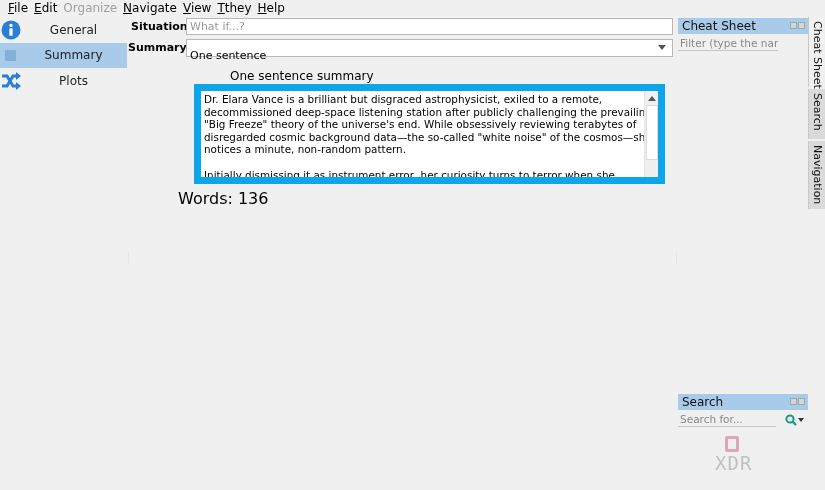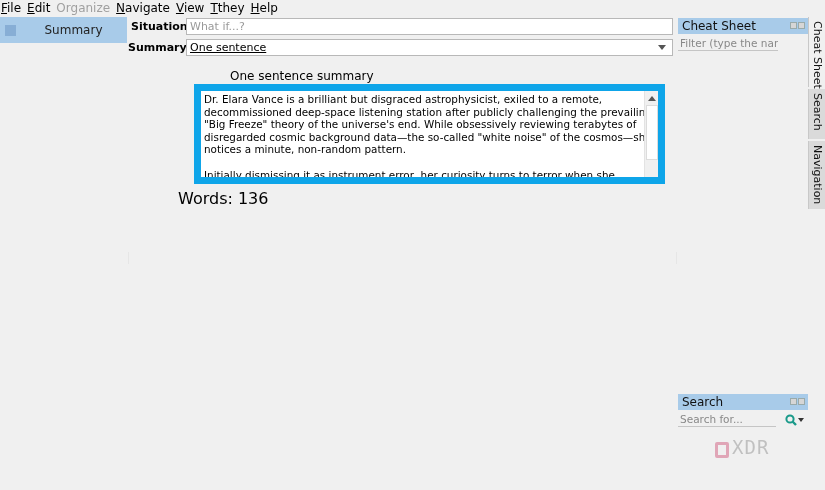--- a/index.html
+++ b/index.html
@@ -11,21 +11,21 @@
     color: #000;
     position: relative;
   }
   .menubar {
     position: absolute; left: 0; top: 0; width: 825px; height: 17px;
     display: flex; align-items: center; background: #f0f0f0;
   }
   .menubar .menu-item {
     padding: 0 3px; font-size: 12px; line-height: 17px; cursor: default;
   }
-  .menubar .menu-item:first-child { padding-left: 1px; }
+  .menubar .menu-item:first-child { padding-left: 8px; }
   .menubar .menu-item.disabled { color: #a0a0a0; }
   .menubar .menu-item .u { text-decoration: underline; }
 
   
   .sidebar {
     position: absolute; left: 0; top: 17px; width: 127px; height: 180px;
   }
   .nav-item {
     position: relative; height: 25.5px; display: flex; align-items: center;
     cursor: pointer;
@@ -47,22 +47,22 @@
   .situation-input {
     position: absolute; left: 186px; top: 18px; width: 487px; height: 17px;
     background: #fff; border: 1px solid #b8b8b8; padding: 0 3px;
     font-size: 11px; line-height: 15px; color: #000;
     font-family: "DejaVu Sans", "Liberation Sans", sans-serif;
     outline: none;
   }
   .situation-input::placeholder { color: #9a9a9a; }
   .summary-select {
     position: absolute; left: 186px; top: 39px; width: 487px; height: 17px;
-    background: #fff; border: 1px solid #b8b8b8; padding: 0 3px;
-    font-size: 11px; line-height: 15px; cursor: pointer; text-decoration: underline;
+    background: #fff; border: 1px solid #b8b8b8; padding: 8px 3px;
+    font-size: 11px; line-height: 15px; cursor: pointer;
   }
   .summary-select .arrow {
     position: absolute; right: 6px; top: 5px; width: 0; height: 0;
     border-left: 4px solid transparent; border-right: 4px solid transparent;
     border-top: 5px solid #555;
   }
   .section-title {
     position: absolute; left: 194px; top: 69px; font-size: 12px; margin-left: 36px;
   }
   .textarea-box {
@@ -127,22 +127,23 @@
   .search-tool {
     position: absolute; left: 785px; top: 414px; display: flex; align-items: center;
   }
   .search-tool .drop {
     width: 0; height: 0; margin-left: 1px;
     border-left: 3px solid transparent; border-right: 3px solid transparent;
     border-top: 4px solid #333;
   }
 
   .watermark {
-    position: absolute; left: 715px; top: 436px; display: flex; align-items: flex-end;
+    position: absolute; left: 715px; top: 436px; display: flex; align-items: center;
     opacity: 0.55;
+    flex-direction: column;
   }
   .watermark .mark {
     width: 14px; height: 16px; border: 3px solid #d46a8a; border-radius: 2px;
     position: relative; margin-right: 3px;
   }
   .watermark .txt {
     font-family: "DejaVu Sans Mono", "Liberation Mono", monospace;
     font-size: 19px; color: #9a9a9a; letter-spacing: 1px;
   }
   .faint-line {
@@ -156,27 +157,48 @@
   <div class="menu-item"><span class="u">F</span><span>ile</span></div>
   <div class="menu-item"><span class="u">E</span><span>dit</span></div>
   <div class="menu-item disabled"><span>Organize</span></div>
   <div class="menu-item"><span class="u">N</span><span>avigate</span></div>
   <div class="menu-item"><span class="u">V</span><span>iew</span></div>
   <div class="menu-item"><span class="u">T</span><span>they</span></div>
   <div class="menu-item"><span class="u">H</span><span>elp</span></div>
 </div>
 
 <div class="sidebar">
+  <div class="nav-item">
+    <span class="icon">
+      <svg width="20" height="20" viewBox="0 0 20 20">
+          <circle cx="10" cy="10" r="9.5" fill="#2a7fd4"></circle>
+          <circle cx="10" cy="5.5" r="1.7" fill="#fff"></circle>
+          <rect x="8.4" y="8.3" width="3.2" height="7.5" rx="0.6" fill="#fff"></rect>
+        </svg>
+    </span>
+    <span class="label">General</span>
+  </div>
   <div class="nav-item active">
     <span class="icon">
       <svg width="20" height="20" viewBox="0 0 20 20">
           <rect x="4" y="5" width="11" height="11" fill="#7ea6cf" opacity="0.8"></rect>
         </svg>
     </span>
     <span class="label">Summary</span>
+  </div>
+  <div class="nav-item">
+    <span class="icon">
+      <svg width="20" height="20" viewBox="0 0 20 20">
+          <path d="M1 5 H6 L12 15 H16" stroke="#2a7fd4" stroke-width="3" fill="none"></path>
+          <path d="M1 15 H6 L12 5 H16" stroke="#2a7fd4" stroke-width="3" fill="none"></path>
+          <path d="M15 1 L20 5 L15 9 Z" fill="#2a7fd4"></path>
+          <path d="M15 11 L20 15 L15 19 Z" fill="#2a7fd4"></path>
+        </svg>
+    </span>
+    <span class="label">Plots</span>
   </div>
 </div>
 
 <div class="field-label" style="left:131px; top:20px; width:52px;">Situation:</div>
 <input class="situation-input" type="text" placeholder="What if...?" style="">
 
 <div class="field-label" style="left:128px; top:41px; width:55px;">Summary:</div>
 <div class="summary-select">
   <span>One sentence</span>
   <span class="arrow"></span>

